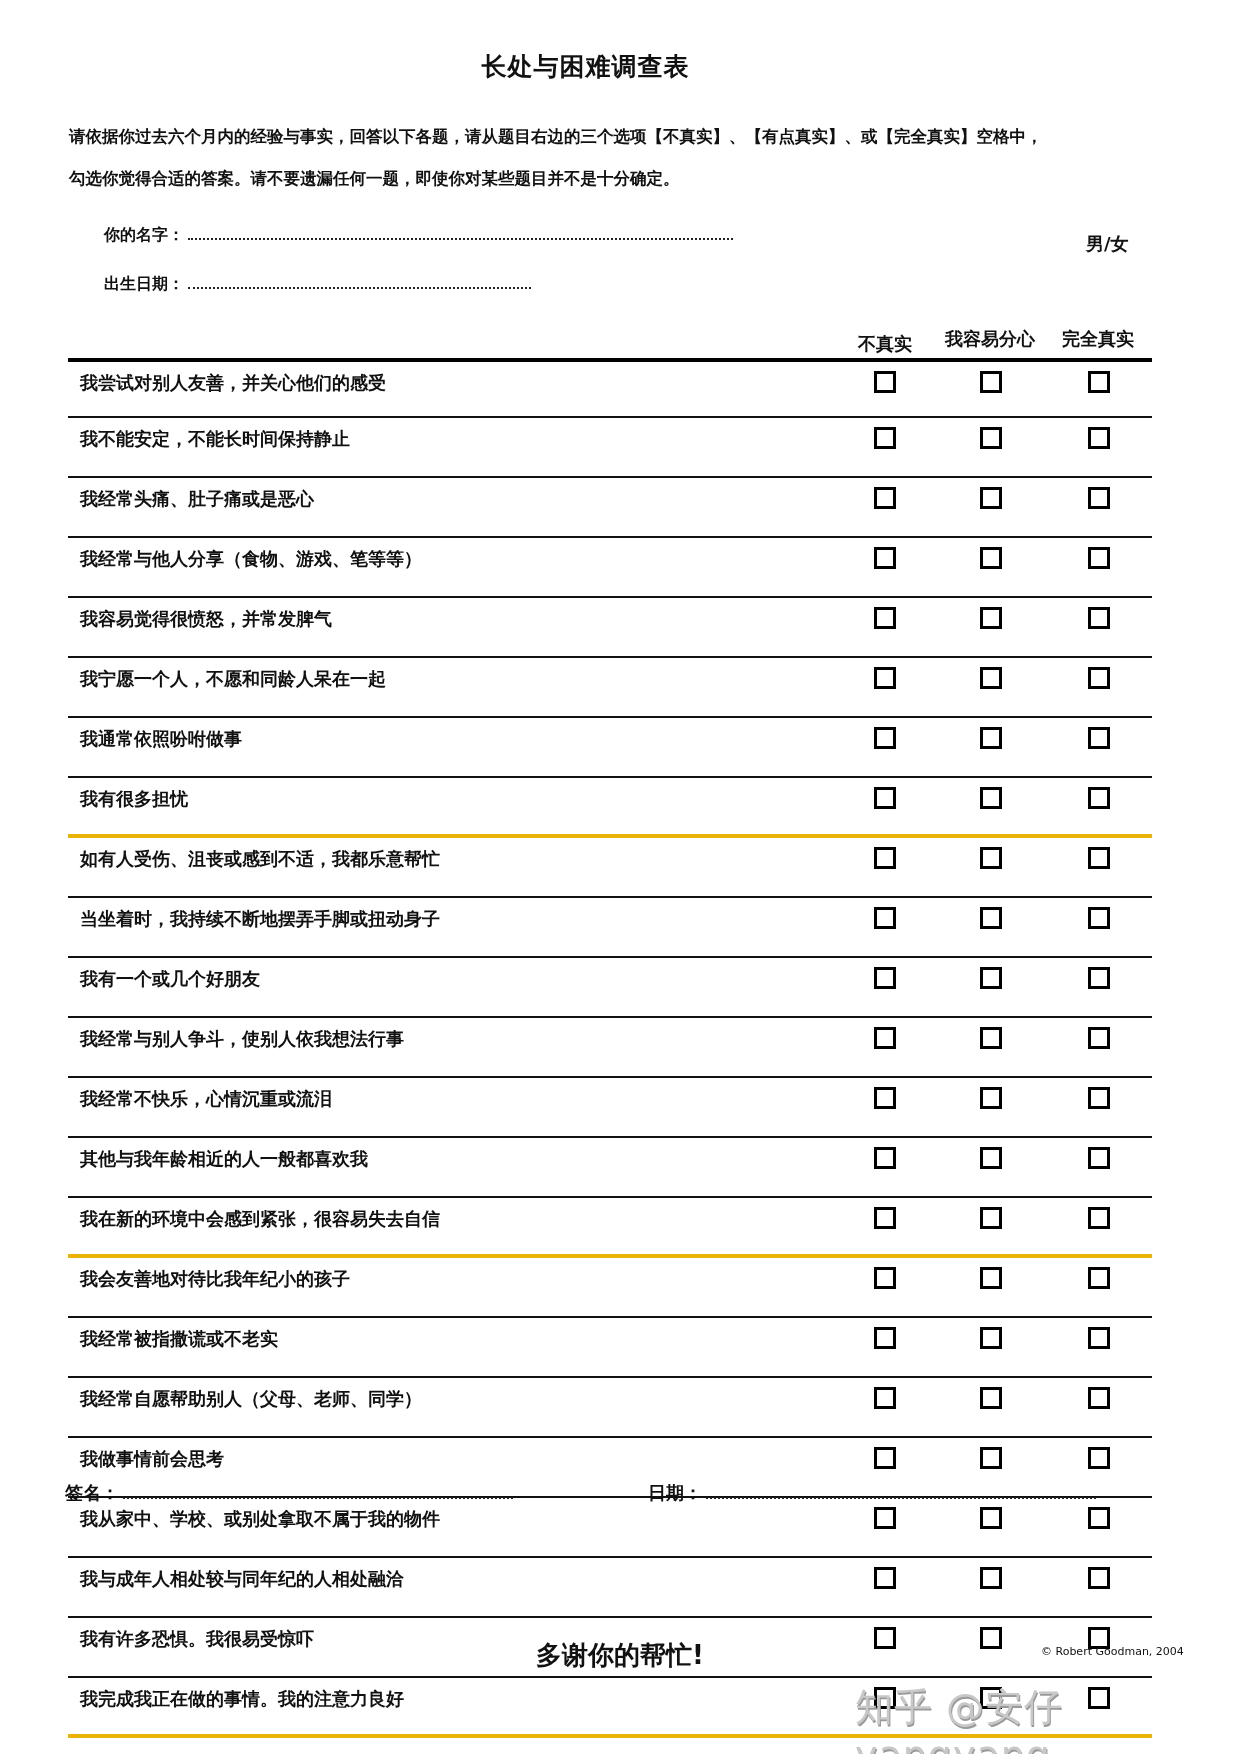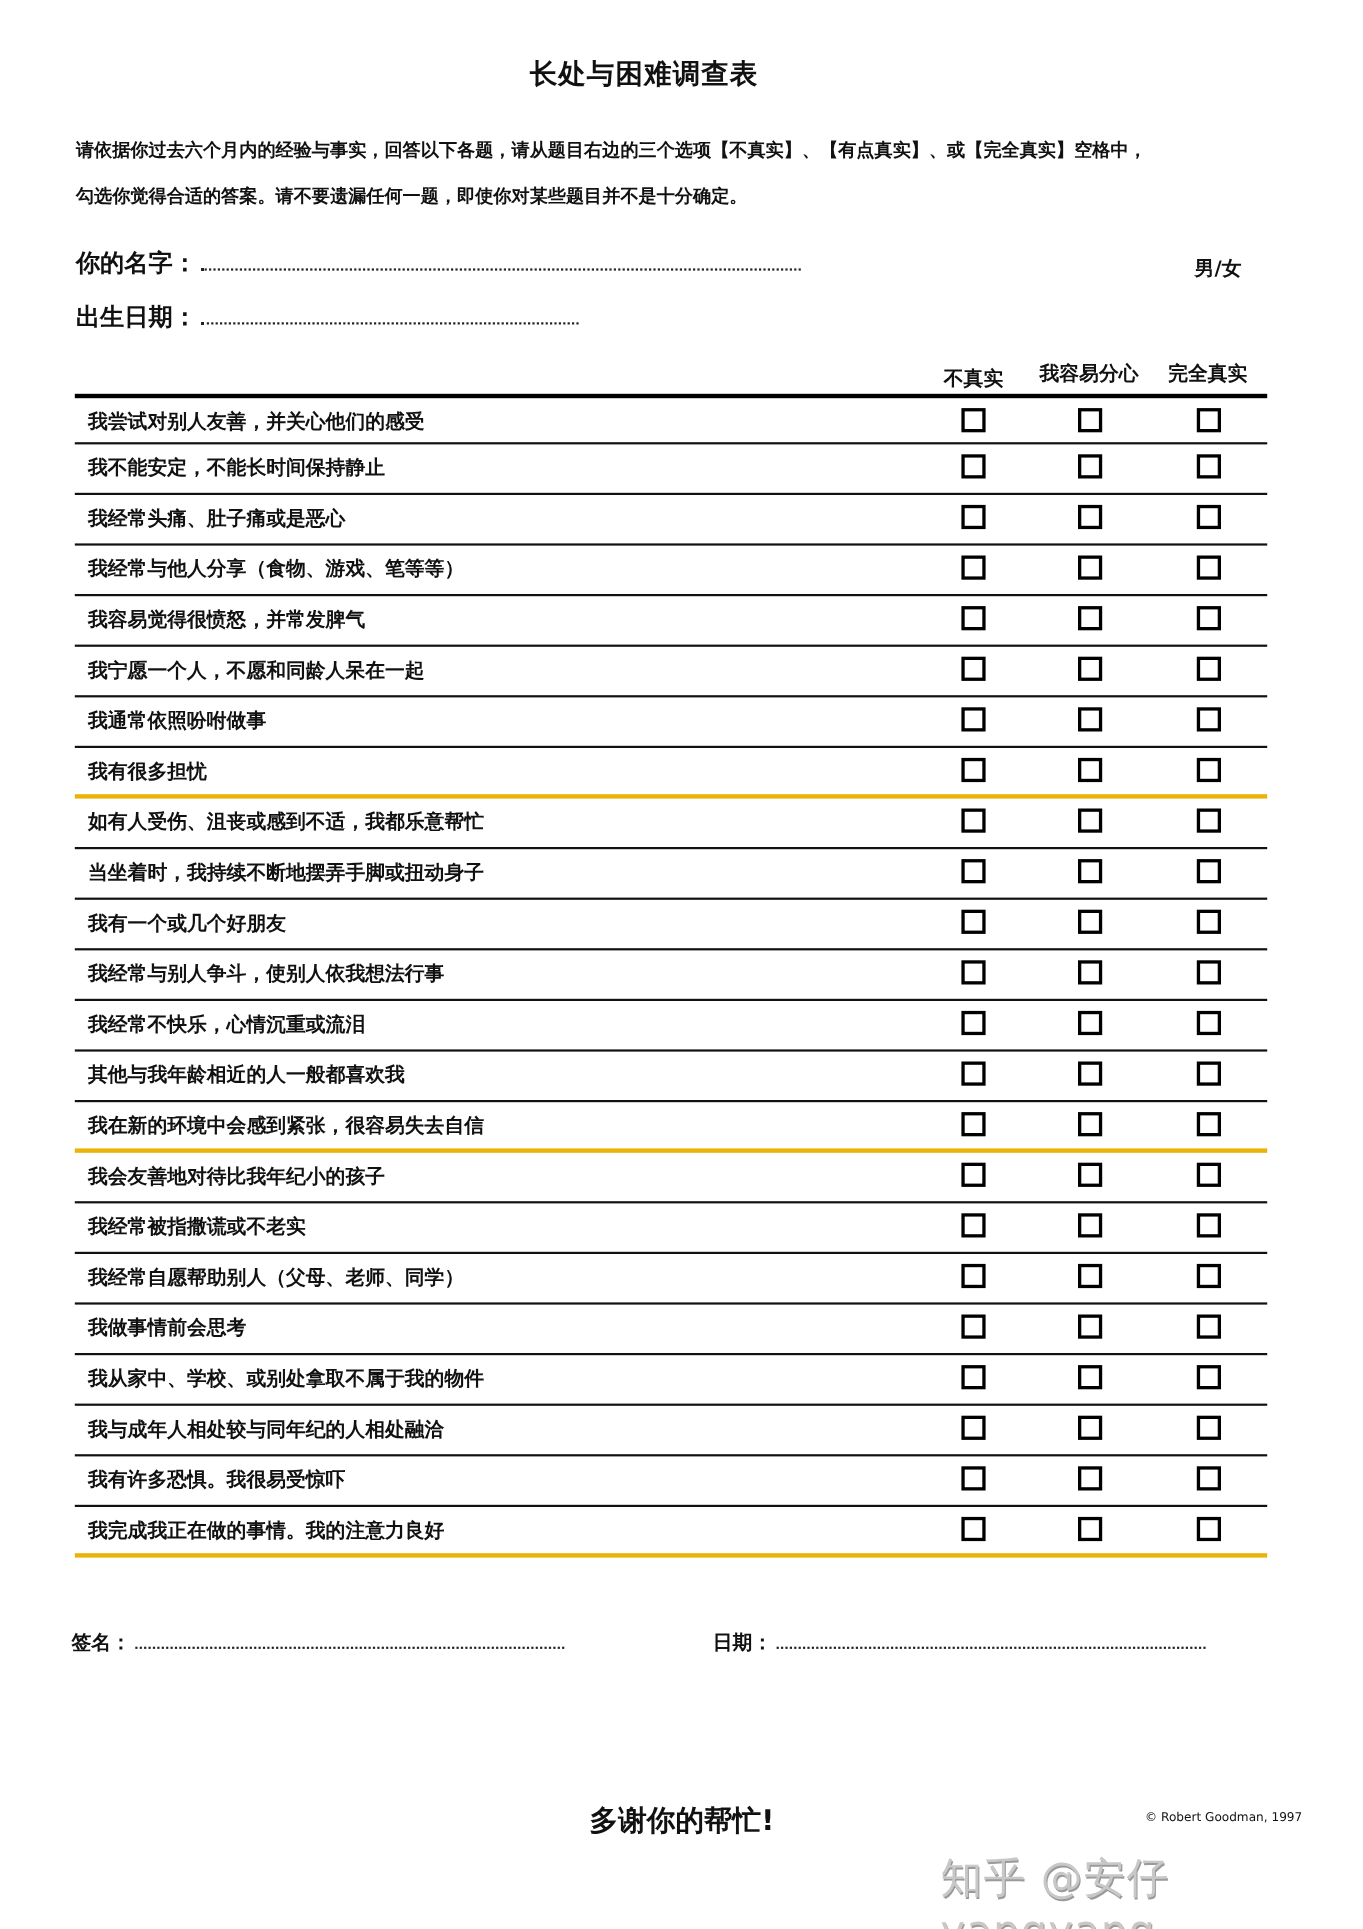--- a/index.html
+++ b/index.html
@@ -3,26 +3,26 @@
   <meta charset="utf-8">
   <style>
     html, body { margin:0; padding:0; background:#ffffff; }
     body { width:1239px; height:1754px; position:relative; overflow:hidden;
            font-family:"DejaVu Sans", "Liberation Sans", sans-serif; color:#111; }
     .title { position:absolute; top:50px; left:0; width:1171px; text-align:center;
              font-size:25px; font-weight:bold; letter-spacing:1px; }
     .intro { position:absolute; left:69px; width:1110px; font-size:16.5px; font-weight:bold; }
     .intro1 { top:126px; }
     .intro2 { top:168px; }
-    .field { position:absolute; font-size:22px; font-weight:bold; white-space:nowrap; }
+    .field { position:absolute; font-size:16px; font-weight:bold; white-space:nowrap;margin-left:35px; }
     .dots { display:inline-block; border-bottom:2px dotted #222; height:14px; vertical-align:baseline; margin-left:4px; }
     .gender { position:absolute; top:232px; left:1086px; font-size:18px; font-weight:bold; }
     .col-head { position:absolute; top:327px; font-size:18px; font-weight:bold; text-align:center; width:110px; }
     .table { position:absolute; left:68px; top:358px; width:1084px; }
-    .row { position:relative; height:46px; border-bottom:2px solid #111; box-sizing:border-box; }
+    .row { position:relative; height:60px; border-bottom:2px solid #111; box-sizing:border-box; }
     .row.thick-top { border-top:4px solid #000; }
     .row.group-end { border-bottom:4px solid #eab308; }
     .row .label { position:absolute; left:12px; top:9px; font-size:18px; font-weight:bold; white-space:nowrap; }
     .cb { position:absolute; top:9px; width:22px; height:22px; border:3px solid #000; box-sizing:border-box; background:#fff; }
     .cb1 { left:806px; } .cb2 { left:912px; } .cb3 { left:1020px; }
     .sign { position:absolute; top:1481px; font-size:18px; font-weight:bold; white-space:nowrap; }
     .thanks { position:absolute; top:1638px; left:536px; font-size:26px; font-weight:bold; }
     .copyright { position:absolute; top:1645px; left:1041px; font-size:11px; }
     .watermark { position:absolute; top:1682px; left:855px; font-size:38px; color:#c8c8c8;
                  text-shadow:1px 2px 0 #9a9a9a; letter-spacing:1px; }
@@ -189,14 +189,14 @@
 </div>
 
 <div class="sign" style="left:65px;">
   <span>签名：</span><span class="dots" style="width:390px;"></span>
 </div>
 <div class="sign" style="left:648px;">
   <span>日期：</span><span class="dots" style="width:390px;"></span>
 </div>
 
 <div class="thanks">多谢你的帮忙!</div>
-<div class="copyright">© Robert Goodman, 1997</div>
+<div class="copyright">© Robert Goodman, 2004</div>
 <div class="watermark">知乎 @安仔yangyang</div>
 
 </body></html>

